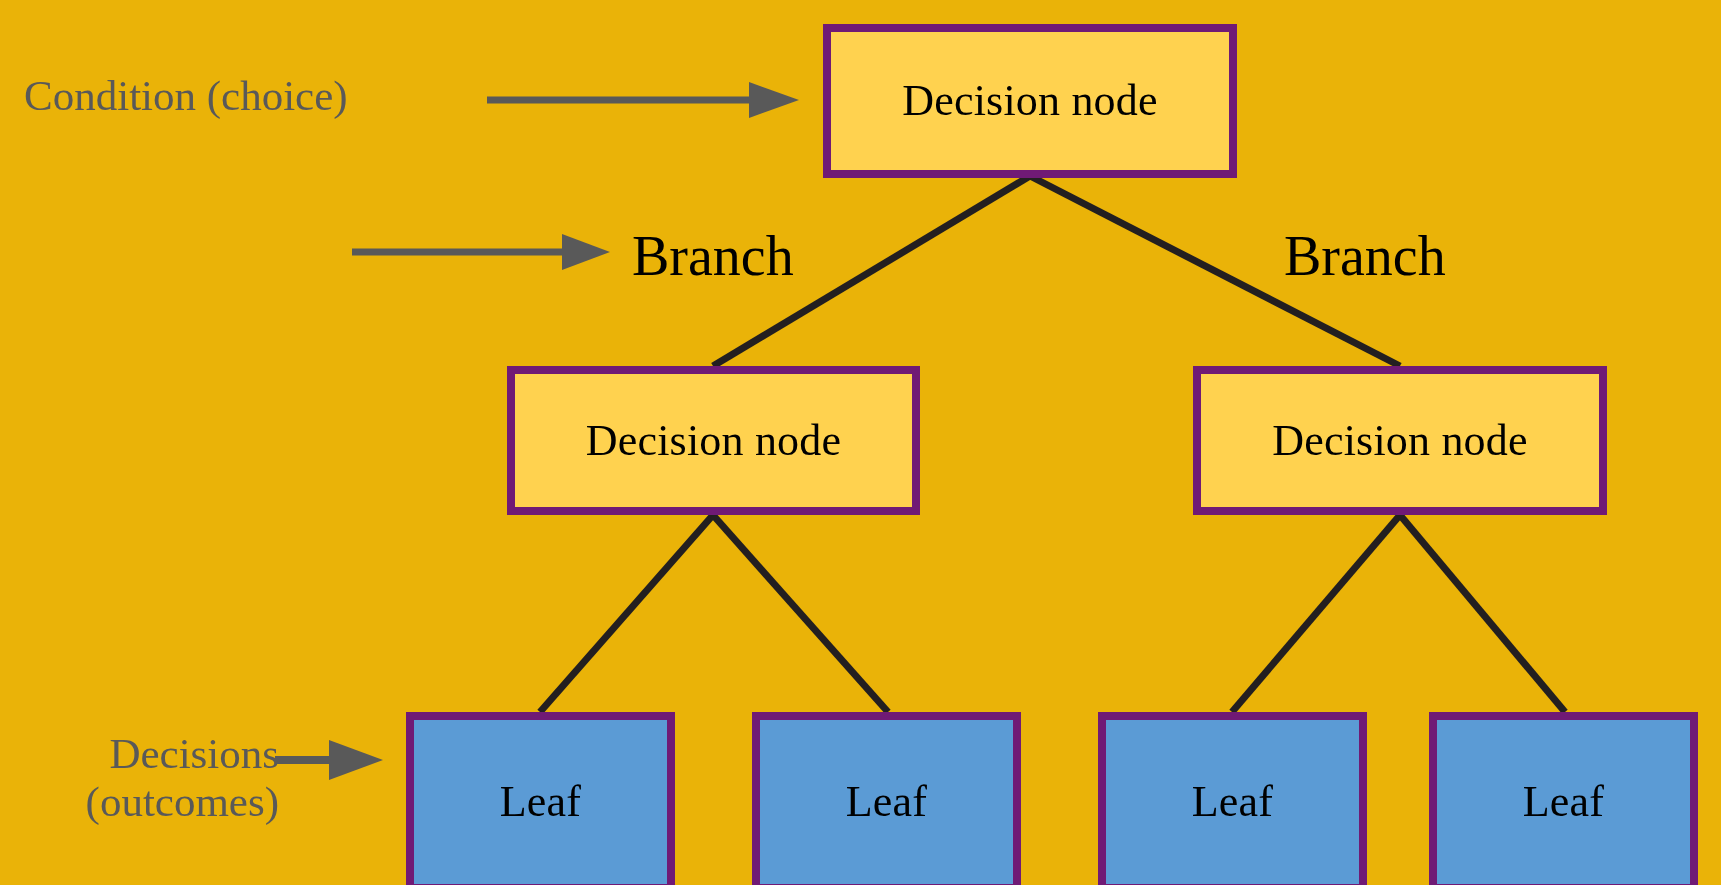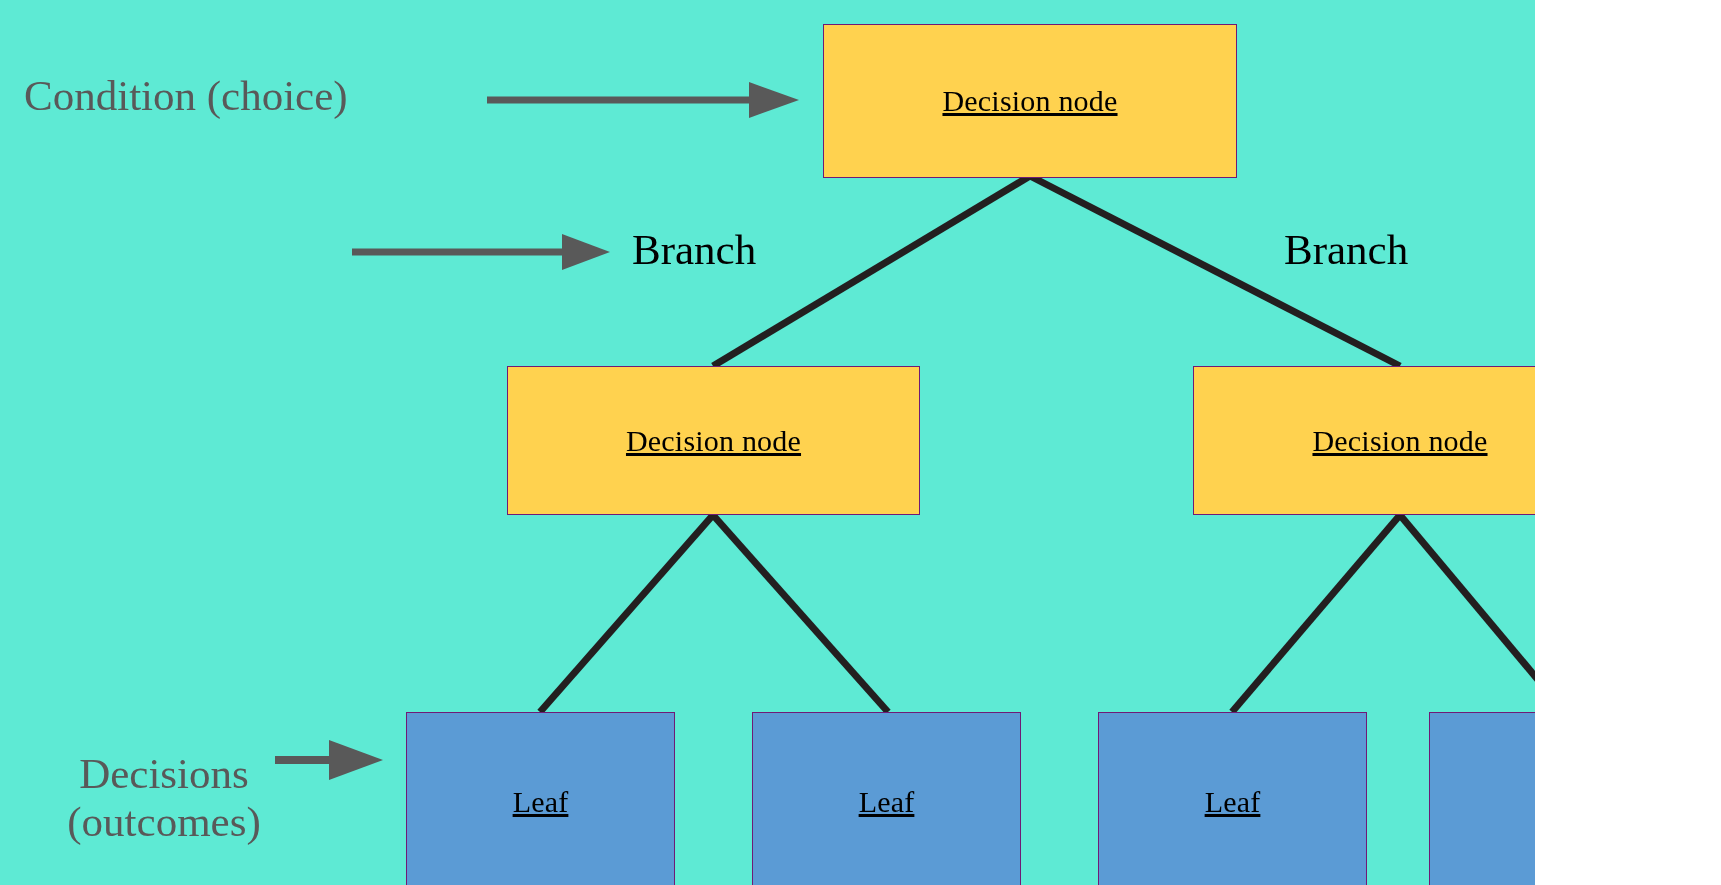--- a/index.html
+++ b/index.html
@@ -2,63 +2,62 @@
 <html><head>
 <meta charset="utf-8">
 <style>
   html, body {
     margin: 0;
     padding: 0;
     background: #ffffff;
   }
   #stage {
     position: relative;
-    width: 1535px;
+    width: 1721px;
     height: 885px;
-    background: #5eead4;
+    background: #eab308;
     overflow: hidden;
     font-family: "Liberation Serif", "DejaVu Serif", serif;
   }
   #edges {
     position: absolute;
     left: 0;
     top: 0;
     width: 1721px;
     height: 885px;
     pointer-events: none;
   }
   .node {
     position: absolute;
     box-sizing: border-box;
-    border: 1px solid #701a75;
+    border: 8px solid #701a75;
     display: flex;
     align-items: center;
     justify-content: center;
     color: #000000;
-    font-size: 30px;
+    font-size: 44px;
     line-height: 1;
     letter-spacing: 0.2px;
     z-index: 3;
-    text-decoration: underline;
   }
   .node.decision { background: #ffd24f; }
   .node.leaf     { background: #5b9bd5; }
 
   .ann-label {
     position: absolute;
     color: #595959;
     font-size: 43px;
     line-height: 1.12;
     white-space: pre-line;
     z-index: 2;
   }
   .branch-label {
     position: absolute;
     color: #000000;
-    font-size: 43px;
+    font-size: 56px;
     line-height: 1;
     z-index: 2;
   }
   .ann-arrow {
     position: absolute;
     z-index: 2;
   }
   .ann-arrow svg { display: block; }
 </style>
 </head>
@@ -93,21 +92,21 @@
   </div>
 
 
   <div class="ann-arrow" style="left:352px; top:230px;">
     <svg width="270" height="44" viewBox="0 0 270 44">
       <line x1="0" y1="22" x2="218" y2="22" stroke="#595959" stroke-width="7"></line>
       <polygon points="210,4 258,22 210,40" fill="#595959"></polygon>
     </svg>
   </div>
 
-  <div class="ann-label" style="left:49px; top:750px; text-align:center; width:230px;">Decisions
+  <div class="ann-label" style="left:49px; top:730px; text-align:right; width:230px;">Decisions
 (outcomes)</div>
 
   <div class="ann-arrow" style="left:275px; top:738px;">
     <svg width="120" height="44" viewBox="0 0 120 44">
       <line x1="0" y1="22" x2="62" y2="22" stroke="#595959" stroke-width="8"></line>
       <polygon points="54,2 108,22 54,42" fill="#595959"></polygon>
     </svg>
   </div>
 
   <div class="branch-label" style="left:632px; top:228px;">Branch</div>

